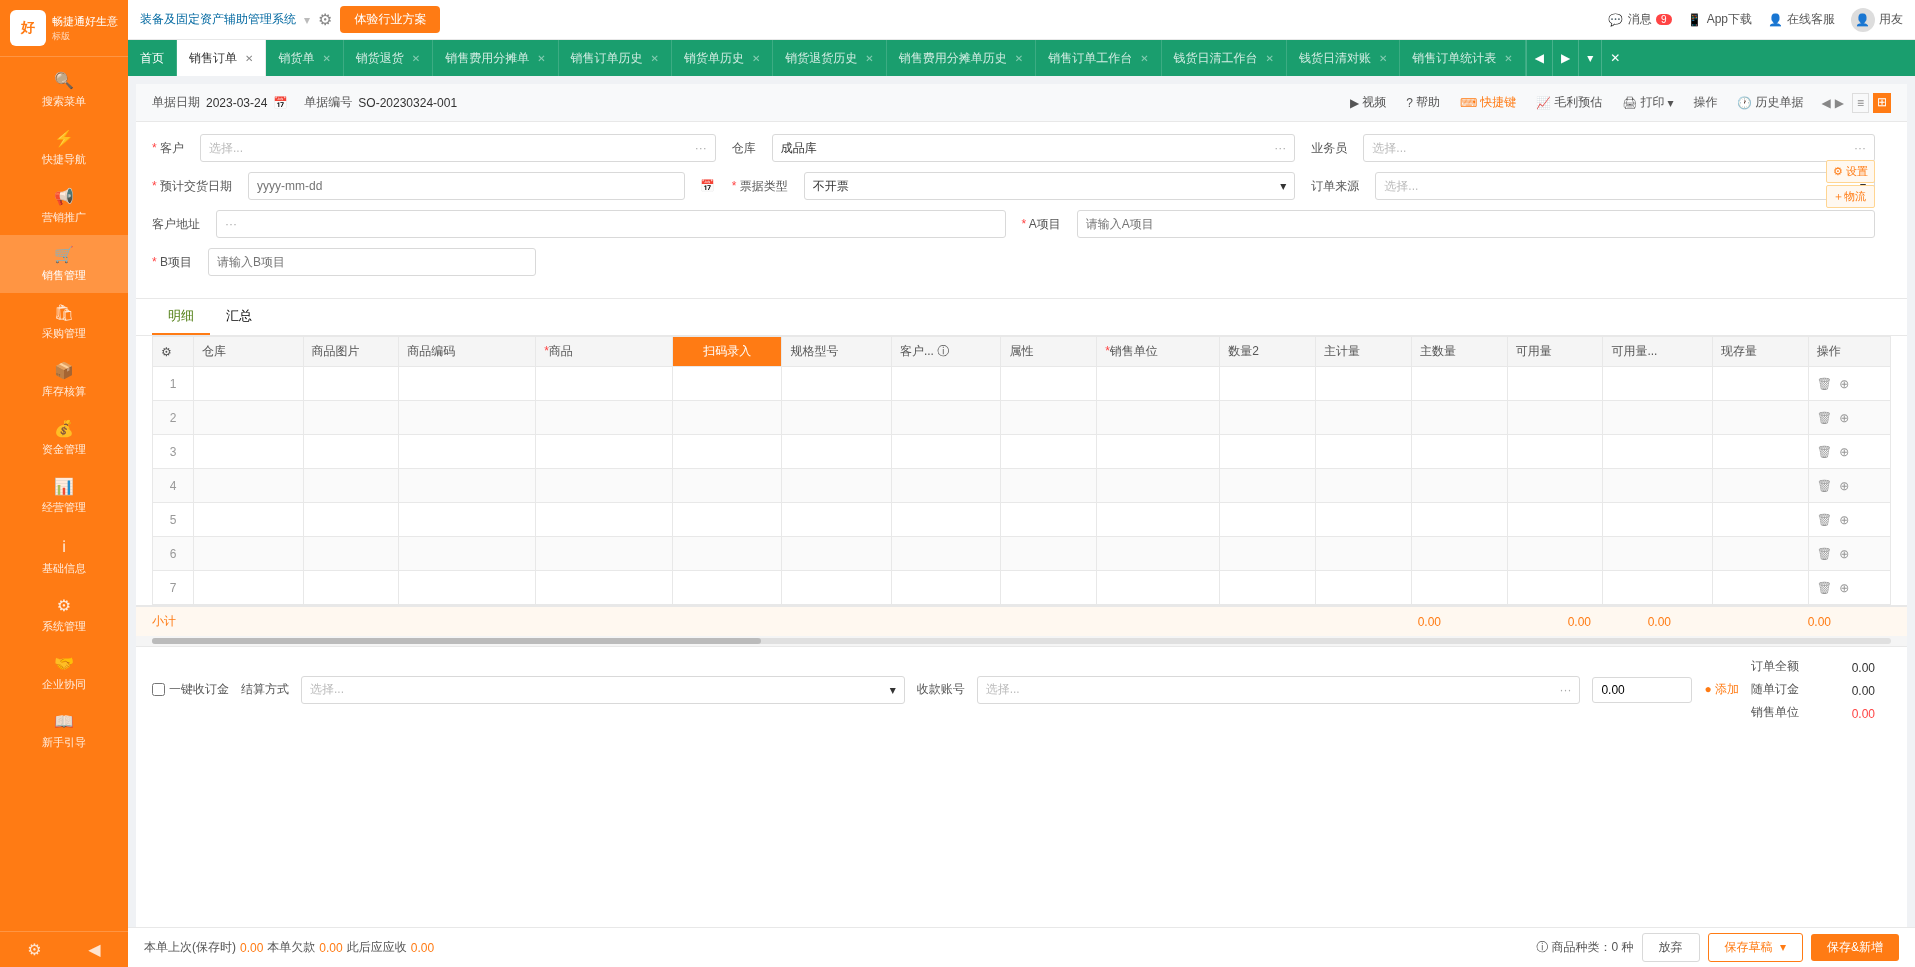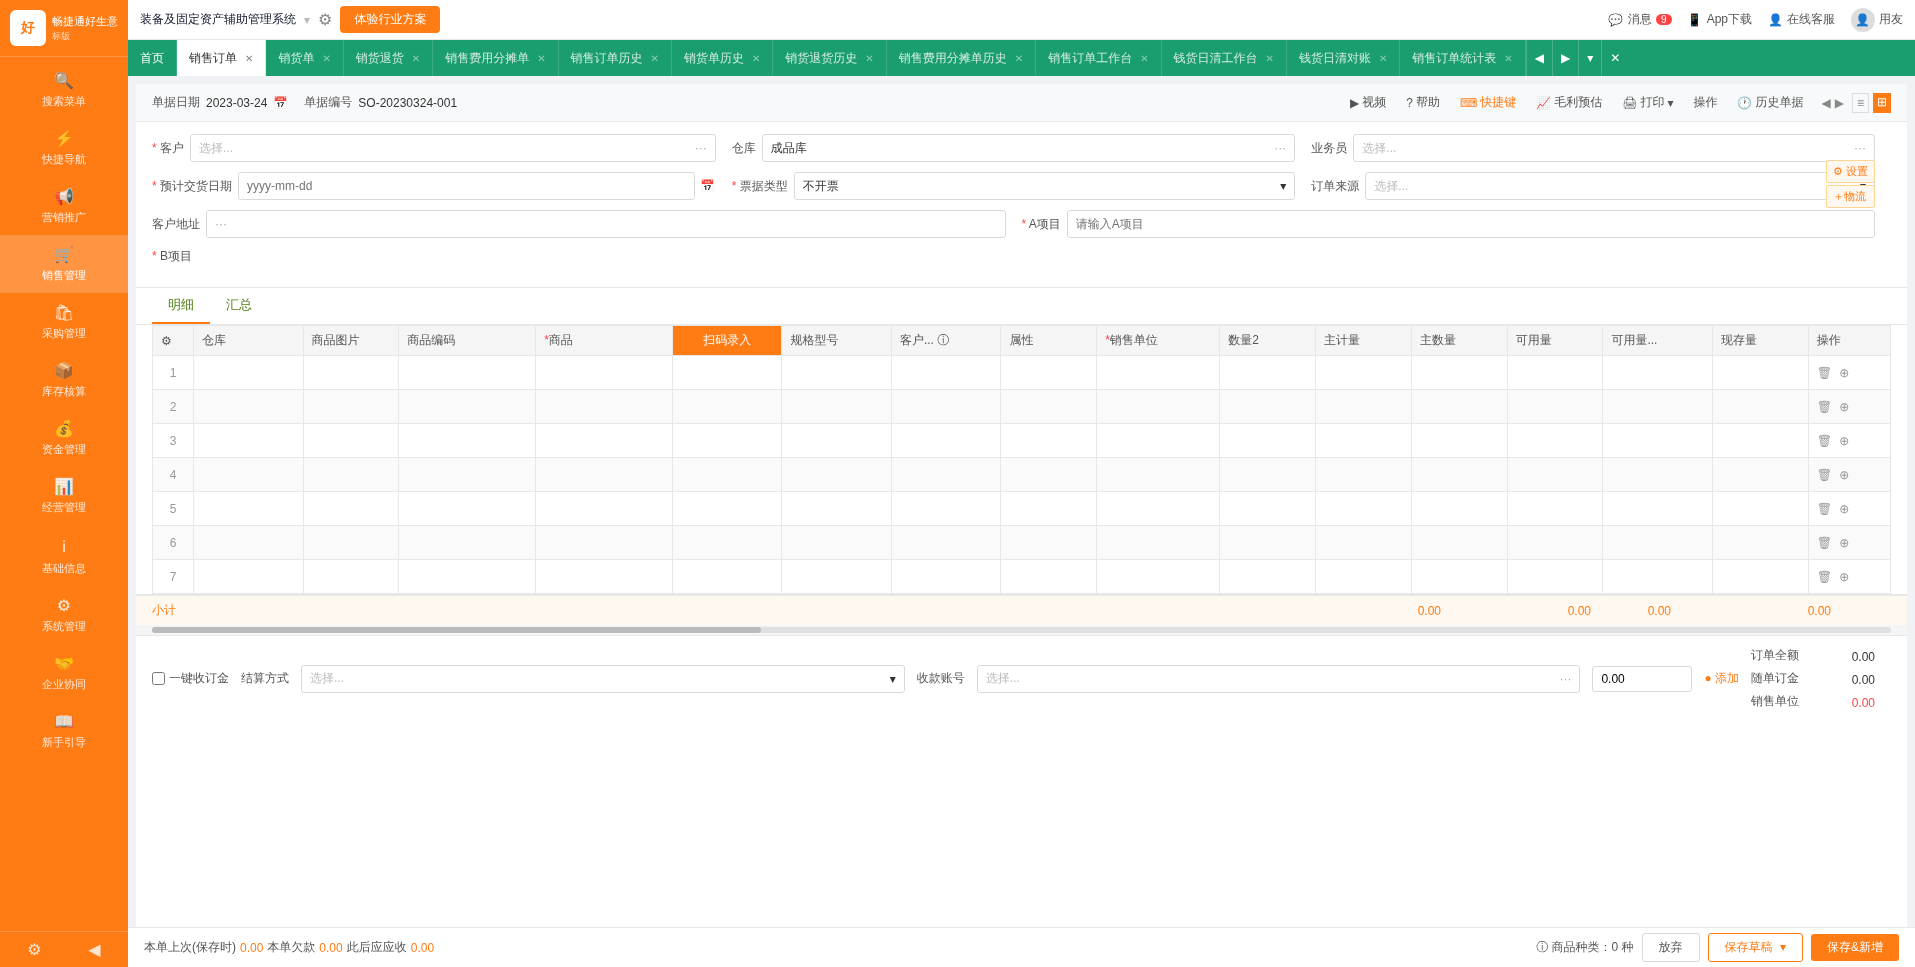--- a/index.html
+++ b/index.html
@@ -33,21 +33,21 @@
       display: flex; justify-content: space-around; padding: 8px 4px;
     }
     .sidebar-bottom-btn { color: white; font-size: 16px; cursor: pointer; opacity: 0.8; }
 
     
     .topbar {
       position: fixed; left: 128px; top: 0; right: 0; height: 40px;
       background: white; display: flex; align-items: center; padding: 0 12px;
       border-bottom: 1px solid #e8e8e8; z-index: 99; gap: 8px;
     }
-    .topbar-system { font-size: 12px; color: #0f172a; display: flex; align-items: center; gap: 4px; }
+    .topbar-system { font-size: 12px; color: #0369a1; display: flex; align-items: center; gap: 4px; }
     .topbar-gear { color: #888; cursor: pointer; font-size: 16px; }
     .topbar-btn {
       background: #ff7b14; color: white; border: none; border-radius: 4px;
       padding: 5px 14px; cursor: pointer; font-size: 12px;
     }
     .topbar-right {
       margin-left: auto; display: flex; align-items: center; gap: 16px;
       font-size: 12px; color: #555;
     }
     .topbar-right-item { display: flex; align-items: center; gap: 4px; cursor: pointer; }
@@ -101,40 +101,40 @@
     .toolbar-btn {
       display: flex; align-items: center; gap: 3px; cursor: pointer;
       color: #555; font-size: 12px; padding: 2px 6px;
     }
     .toolbar-btn.orange { color: #ff7b14; }
 
     
     .form-area { padding: 12px 16px; border-bottom: 1px solid #e8e8e8; }
     .form-row { display: flex; align-items: center; margin-bottom: 10px; gap: 0; }
     .form-field {
-      display: flex; align-items: center; flex: 1; gap: 6px; padding-right: 16px;
+      display: flex; align-items: center; flex: 1; gap: 16px; padding-right: 16px;
     }
     .form-field label { color: #555; white-space: nowrap; font-size: 12px; min-width: fit-content; }
     .form-input {
       flex: 1; border: 1px solid #d9d9d9; border-radius: 3px; padding: 4px 8px;
       font-size: 12px; color: #333; background: white; height: 28px;
     }
     .form-select {
       flex: 1; border: 1px solid #d9d9d9; border-radius: 3px; padding: 4px 8px;
       font-size: 12px; color: #333; background: white; height: 28px;
       display: flex; align-items: center; justify-content: space-between; cursor: pointer;
     }
 
     
     .detail-tabs {
       display: flex; align-items: center; padding: 0 16px;
       border-bottom: 1px solid #e8e8e8;
     }
     .detail-tab {
-      padding: 8px 16px; font-size: 13px; cursor: pointer; color: #4d7c0f;
+      padding: 8px 16px; font-size: 13px; cursor: pointer; color: #000000;
       border-bottom: 2px solid transparent;
     }
     .detail-tab.active { color: #4d7c0f; border-bottom: 2px solid #ff7b14; font-weight: 500; }
 
     
     .data-table { width: 100%; border-collapse: collapse; font-size: 12px; }
     .data-table th {
       background: #f5f5f5; border: 1px solid #e8e8e8; padding: 6px 8px;
       text-align: left; white-space: nowrap; color: #555; font-weight: normal;
       position: relative;
@@ -474,20 +474,21 @@
         </div>
         <div class="form-field">
           <label><span style="color:#ff4444">*</span> <span>A项目</span></label>
           <input class="form-input" type="text" placeholder="请输入A项目" style="">
         </div>
       </div>
 
       <div class="form-row">
         <div class="form-field" style="max-width:400px">
           <label><span style="color:#ff4444">*</span> <span>B项目</span></label>
+          <input class="form-input" type="text" placeholder="请输入B项目" style="">
         </div>
       </div>
     </div>
 
     <div class="detail-tabs">
       <div class="detail-tab active">
         <span>明细</span>
       </div>
       <div class="detail-tab">
         <span>汇总</span>

